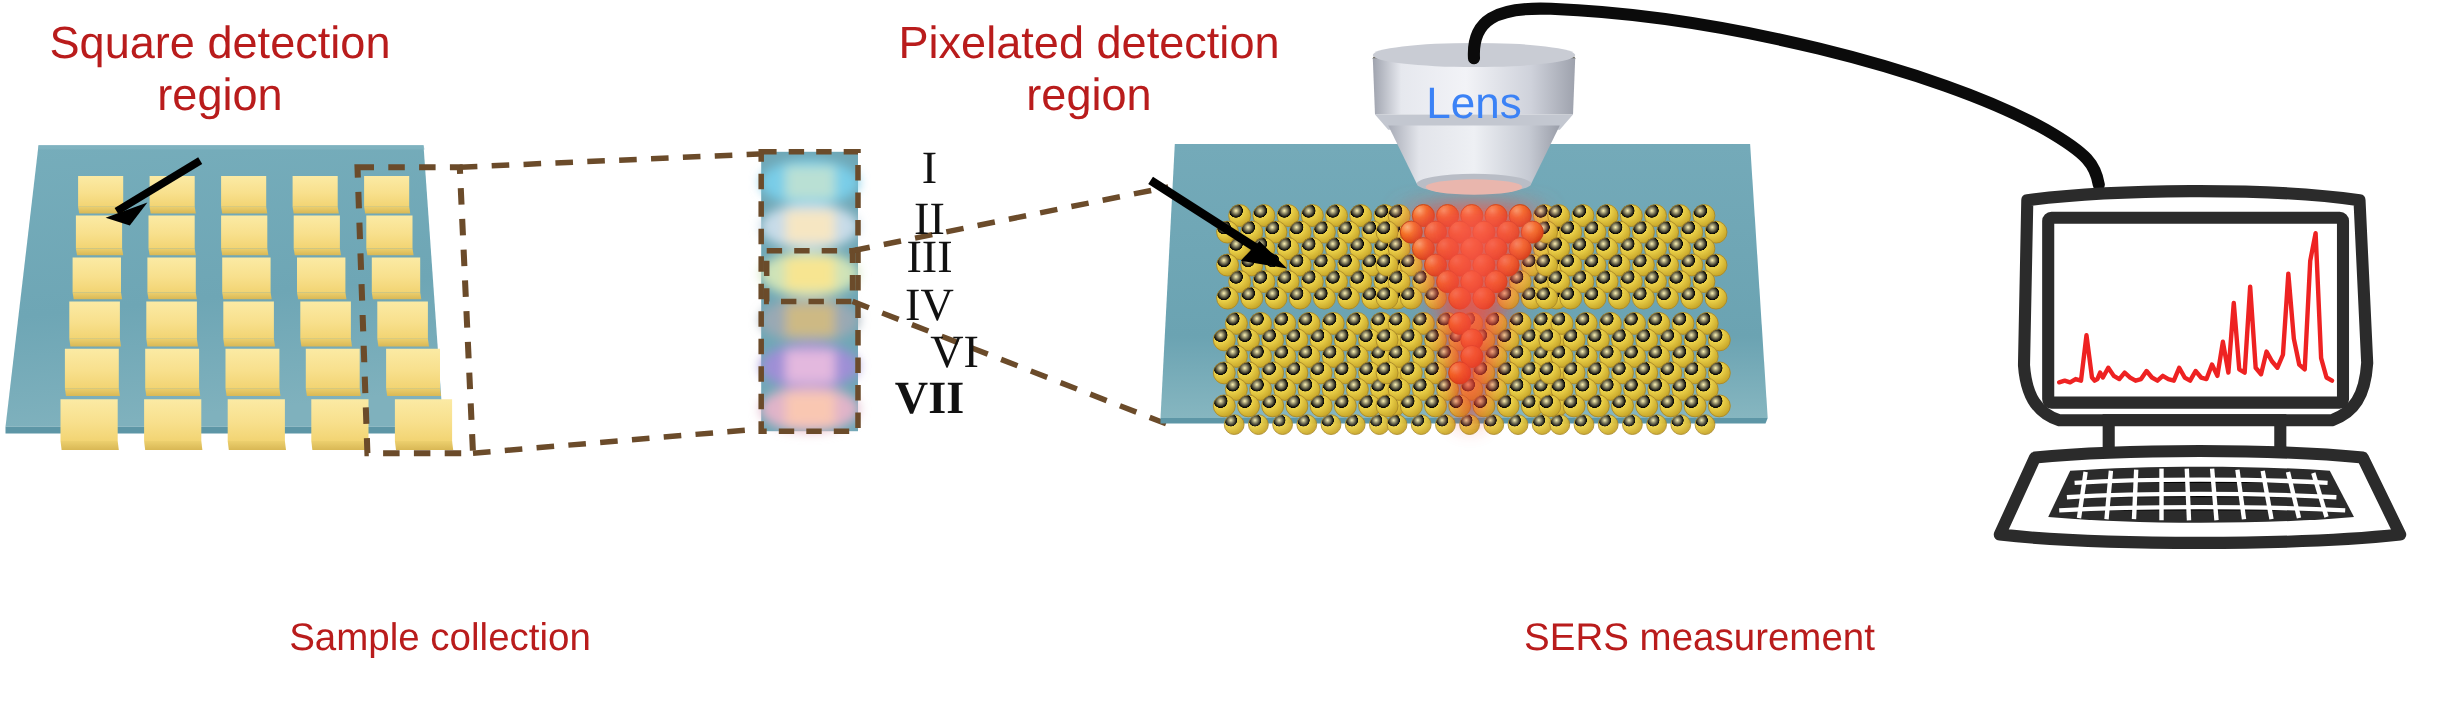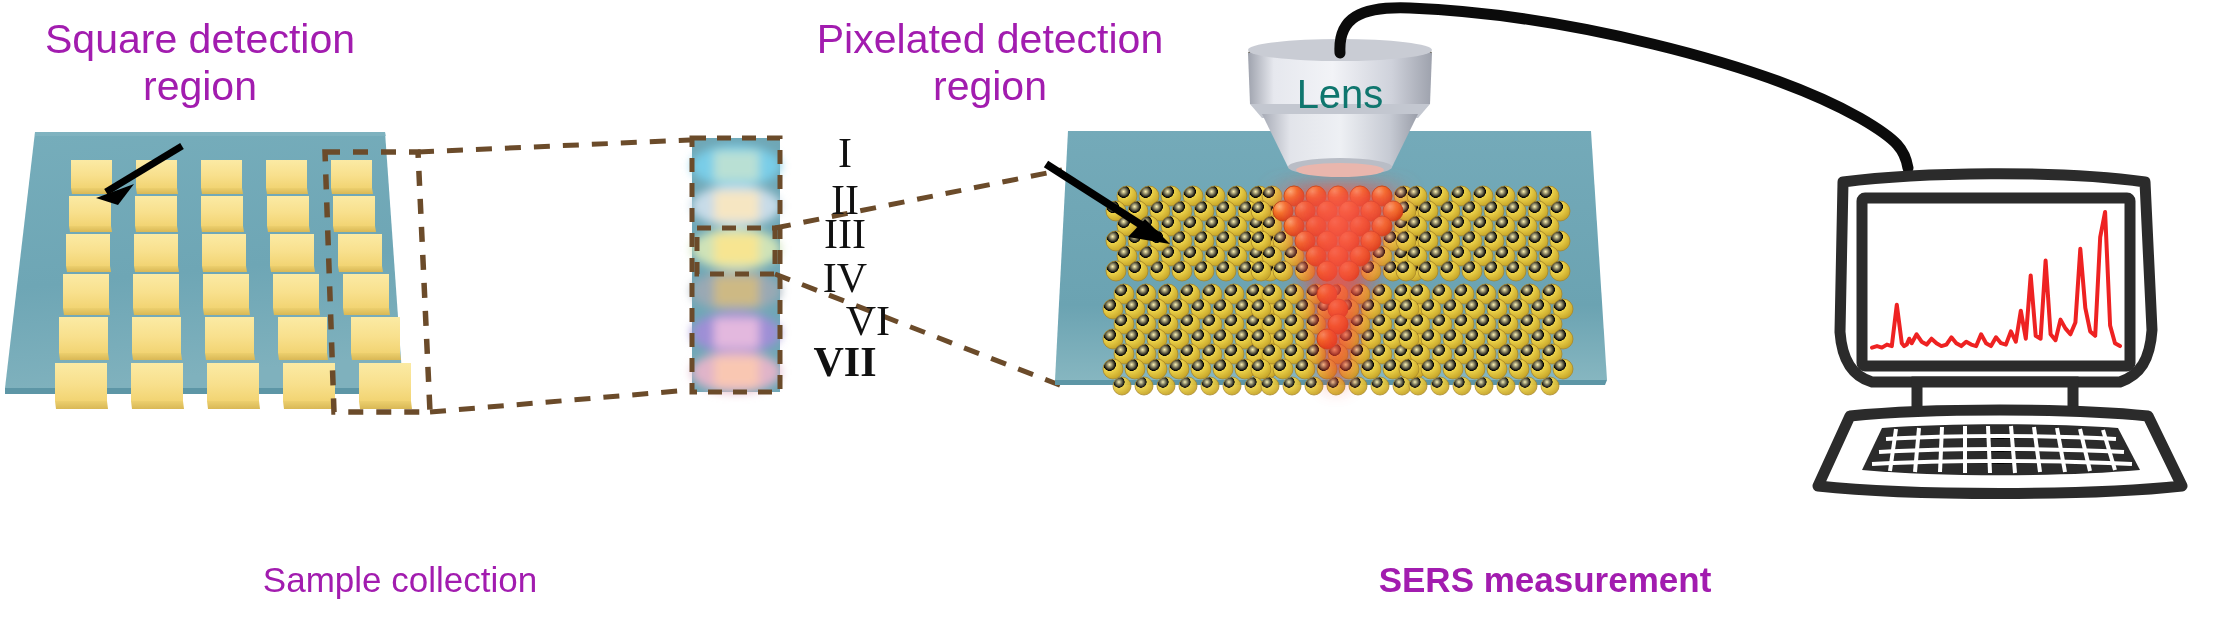--- a/index.html
+++ b/index.html
@@ -16,21 +16,21 @@
   }
   #stage {
     position: absolute;
     left: 0; top: 0;
     width: 2233px;
     height: 643px;
     background: #ffffff;
   }
   .lbl {
     position: absolute;
-    color: #a21caf;
+    color: #b91c1c;
     font-family: "Liberation Sans", sans-serif;
     line-height: 1.14;
     white-space: pre-line;
     text-align: center;
   }
   .callout {
     font-size: 41px;
   }
   .caption {
     font-size: 35px;
@@ -40,21 +40,21 @@
     font-family: "Liberation Serif", serif;
     font-size: 42px;
     color: #111;
     text-align: center;
     width: 90px;
   }
   .lens-text {
     position: absolute;
     font-family: "Liberation Sans", sans-serif;
     font-size: 40px;
-    color: #0f766e;
+    color: #3b82f6;
     text-align: center;
     width: 200px;
     z-index: 40;
   }
   svg.layer {
     position: absolute;
     left: 0; top: 0;
     width: 2233px;
     height: 643px;
     overflow: visible;
@@ -698,15 +698,15 @@
 
   <div class="roman" style="left:800px; top:129px;">I</div>
   <div class="roman" style="left:800px; top:176px;">II</div>
   <div class="roman" style="left:800px; top:210px;">III</div>
   <div class="roman" style="left:800px; top:254px;text-align:center;">IV</div>
   <div class="roman" style="left:800px; top:297px;text-align:right;">VI</div>
   <div class="roman" style="left:800px; top:338px;font-weight:bold;">VII</div>
 
   <div class="lbl caption" style="left:150px; top:560px; width:500px;">Sample collection</div>
 
-  <div class="lbl caption" style="left:1295px; top:560px; width:500px;font-weight:bold;">SERS measurement</div>
+  <div class="lbl caption" style="left:1295px; top:560px; width:500px;">SERS measurement</div>
 
 </div>
 
 </body></html>

